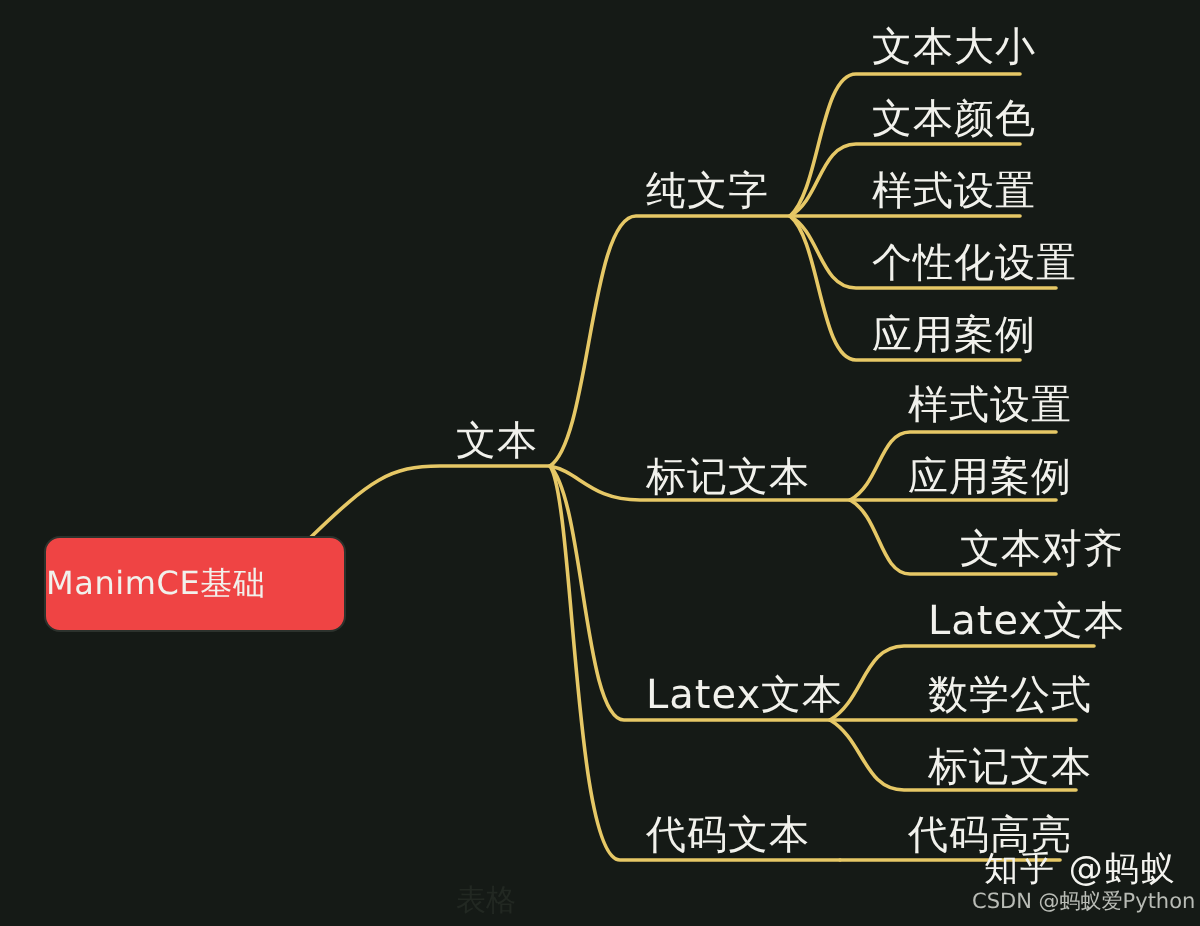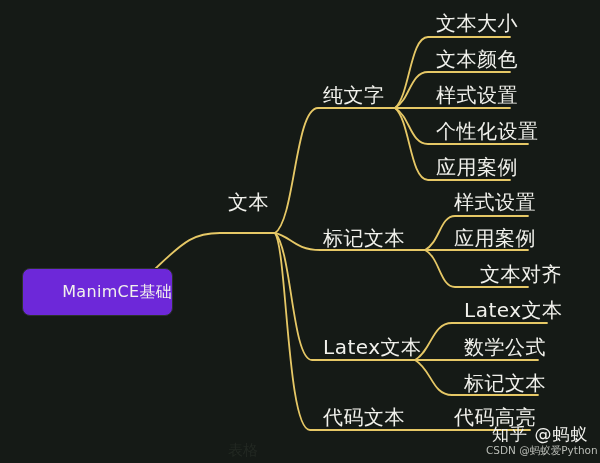--- a/index.html
+++ b/index.html
@@ -10,22 +10,22 @@
     position: relative;
   }
   #canvas { position: absolute; left: 0; top: 0; width: 600px; height: 463px; }
   .node-label {
     position: absolute; color: #f1f1ec; font-size: 20px; line-height: 20px;
     white-space: nowrap; letter-spacing: 0.5px;
   }
   .root-box {
     position: absolute; left: 22px; top: 268px; width: 151px; height: 48px;
     border: 1.5px solid #2c322d; border-radius: 8px; box-sizing: border-box;
-    background: #6d28d9;
-    display: flex; align-items: center; justify-content: flex-end;
+    background: #ef4444;
+    display: flex; align-items: center; justify-content: flex-start;
   }
   .root-label { color: #f1f1ec; font-size: 16px; letter-spacing: 0.3px; }
   .faint-label {
     position: absolute; color: #222822; font-size: 15px;
   }
   .watermark-zhihu {
     position: absolute; left: 492px; top: 423px; color: #f4f4f0; font-size: 17px;
     letter-spacing: 1px;
   }
   .watermark-csdn {
@@ -64,21 +64,21 @@
 
   <path d="M420 430 L530 430"></path>
 </svg>
 
 <div class="root-box">
   <span class="root-label">ManimCE基础</span>
 </div>
 
 <span class="faint-label" style="left:228px; top:441px;">表格</span>
 
-<span class="node-label" style="left:228px; top:192px;">文本</span>
+<span class="node-label" style="left:228px; top:210px;">文本</span>
 
 <span class="node-label" style="left:323px; top:85px;">纯文字</span>
 <span class="node-label" style="left:323px; top:228px;">标记文本</span>
 <span class="node-label" style="left:323px; top:337px;">Latex文本</span>
 <span class="node-label" style="left:323px; top:407px;">代码文本</span>
 
 <span class="node-label" style="left:436px; top:13px;">文本大小</span>
 <span class="node-label" style="left:436px; top:49px;">文本颜色</span>
 <span class="node-label" style="left:436px; top:85px;">样式设置</span>
 <span class="node-label" style="left:436px; top:121px;">个性化设置</span>

